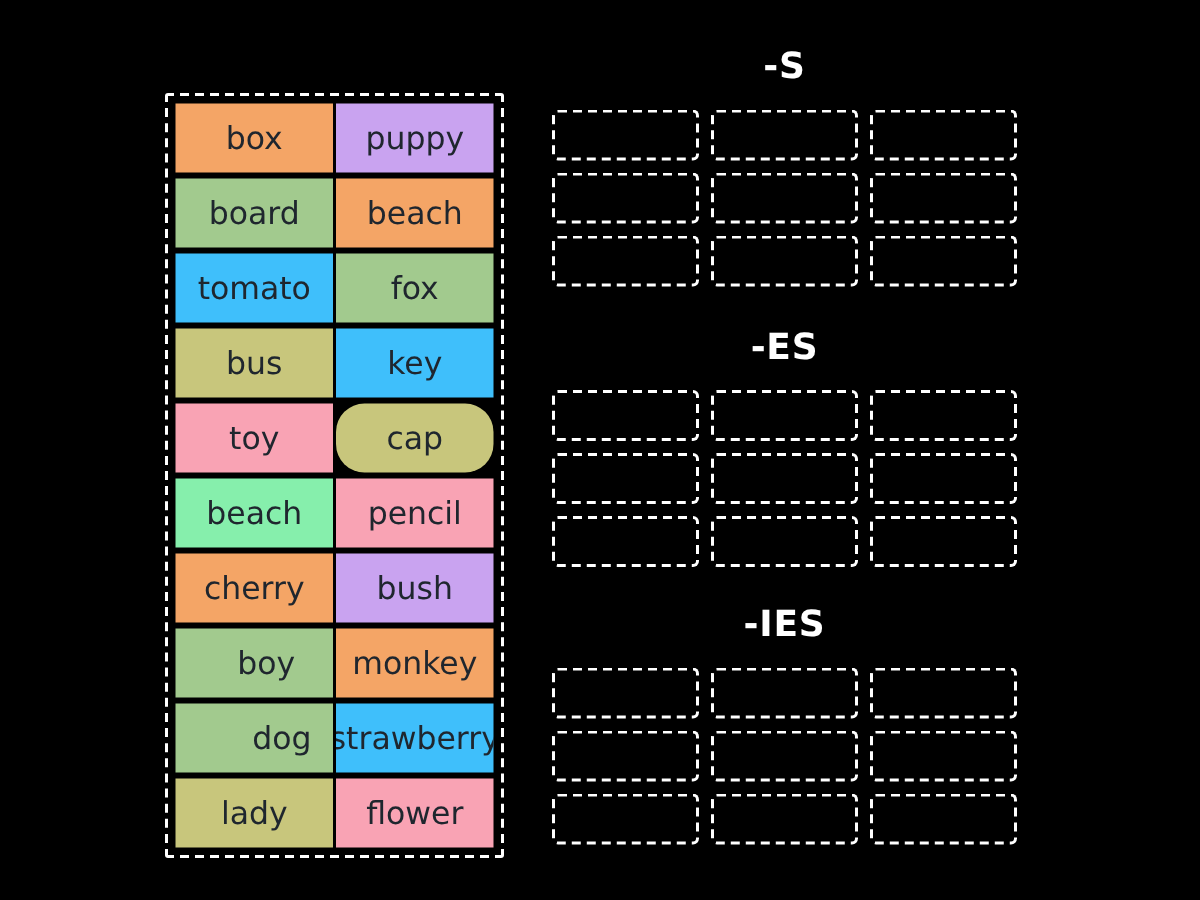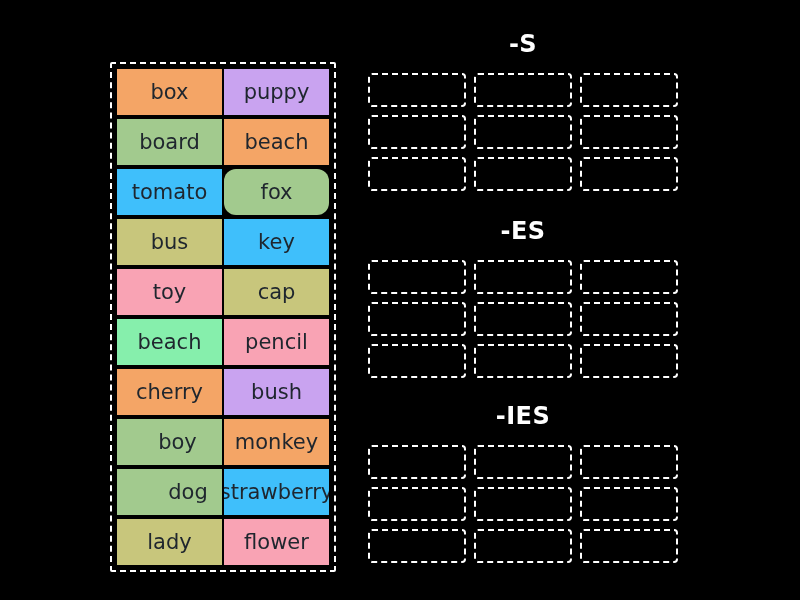--- a/index.html
+++ b/index.html
@@ -76,25 +76,25 @@
 </head>
 <body>
 
 <main class="board">
   <section class="word-bank">
       <div class="tile" style="background: rgb(244, 165, 102); color: rgb(31, 38, 46);">box</div>
       <div class="tile" style="background: rgb(201, 163, 240); color: rgb(31, 38, 46);">puppy</div>
       <div class="tile" style="background: rgb(162, 202, 142); color: rgb(31, 38, 46);">board</div>
       <div class="tile" style="background: rgb(244, 165, 102); color: rgb(31, 38, 46);">beach</div>
       <div class="tile" style="background: rgb(63, 191, 251); color: rgb(31, 38, 46);">tomato</div>
-      <div class="tile" style="background: rgb(162, 202, 142); color: rgb(31, 38, 46); border-radius: 12px;">fox</div>
+      <div class="tile" style="background: rgb(162, 202, 142); color: rgb(31, 38, 46);">fox</div>
       <div class="tile" style="background: rgb(200, 198, 124); color: rgb(31, 38, 46);">bus</div>
       <div class="tile" style="background: rgb(63, 191, 251); color: rgb(31, 38, 46);">key</div>
       <div class="tile" style="background: rgb(249, 163, 180); color: rgb(31, 38, 46);">toy</div>
-      <div class="tile" style="background: rgb(200, 198, 124); color: rgb(31, 38, 46);">cap</div>
+      <div class="tile" style="background: rgb(200, 198, 124); color: rgb(31, 38, 46); border-radius: 19px;">cap</div>
       <div class="tile" style="background: #86efac; color: rgb(31, 38, 46);">beach</div>
       <div class="tile" style="background: rgb(249, 163, 180); color: rgb(31, 38, 46);">pencil</div>
       <div class="tile" style="background: rgb(244, 165, 102); color: rgb(31, 38, 46);">cherry</div>
       <div class="tile" style="background: rgb(201, 163, 240); color: rgb(31, 38, 46);">bush</div>
       <div class="tile" style="background: rgb(162, 202, 142); color: rgb(31, 38, 46); padding-left: 16px;">boy</div>
       <div class="tile" style="background: rgb(244, 165, 102); color: rgb(31, 38, 46);">monkey</div>
       <div class="tile" style="background: rgb(162, 202, 142); color: rgb(31, 38, 46); padding-left: 37px;">dog</div>
       <div class="tile" style="background: rgb(63, 191, 251); color: rgb(31, 38, 46);">strawberry</div>
       <div class="tile" style="background: rgb(200, 198, 124); color: rgb(31, 38, 46);">lady</div>
       <div class="tile" style="background: rgb(249, 163, 180); color: rgb(31, 38, 46);">flower</div>

